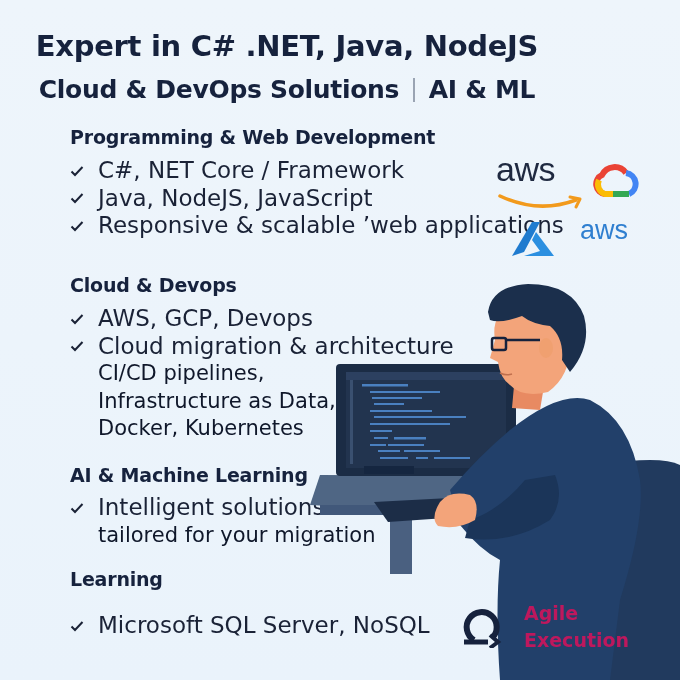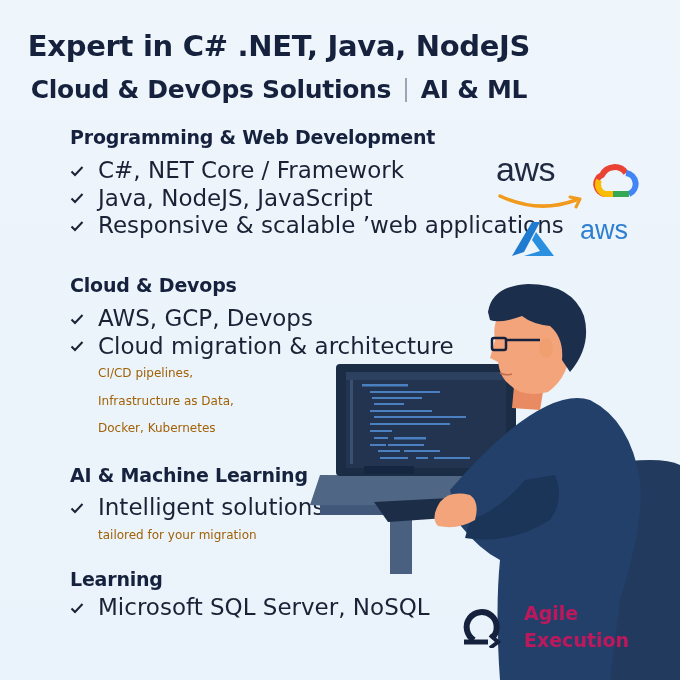--- a/index.html
+++ b/index.html
@@ -2,31 +2,31 @@
 <html><head>
 <meta charset="utf-8">
 <style>
   html, body { margin:0; padding:0; }
   body {
     width:680px; height:680px; overflow:hidden; position:relative;
     background: linear-gradient(180deg, #eef5fb 0%, #eaf3fb 100%);
     font-family: "DejaVu Sans", "Liberation Sans", sans-serif;
     color:#15213b;
   }
-  .header { position:absolute; left:0; top:26px; width:558px; text-align:center; }
+  .header { position:absolute; left:8px; top:26px; width:558px; text-align:center; }
   .title-1 { font-size:29px; font-weight:600; color:#16223d; letter-spacing:-0.3px; line-height:40px; }
   .title-2 { font-size:25px; font-weight:600; color:#16223d; line-height:36px; margin-top:6px; letter-spacing:-0.3px;}
   .title-2 .sep { display:inline-block; width:1.5px; height:24px; background:#9aa4b3; margin:0 14px; vertical-align:-4px; }
 
   .section { position:absolute; left:70px; }
   .section h2 { margin:0; font-size:19px; font-weight:bold; color:#16223d; line-height:26px; letter-spacing:-0.2px; }
   .item { display:flex; align-items:flex-start; font-size:23px; line-height:27.5px; color:#1a2236; }
   .check { width:20px; flex:0 0 20px; margin-right:8px; height:27px; display:flex; align-items:center; }
   .check svg { width:14px; height:12px; }
-  .cont { padding-left:28px; font-size:12px; line-height:27.5px; color:#a16207; }
+  .cont { padding-left:28px; font-size:21px; line-height:27.5px; color:#0f172a; }
 
   .logos { position:absolute; left:490px; top:150px; width:170px; height:120px; }
   .aws-top { position:absolute; left:6px; top:0px; font-size:34px; color:#1f2940; font-family:"Liberation Sans", sans-serif; letter-spacing:-0.5px; }
   .aws-smile { position:absolute; left:8px; top:42px; }
   .gcp { position:absolute; left:103px; top:14px; }
   .azure { position:absolute; left:20px; top:70px; }
   .aws-blue { position:absolute; left:90px; top:65px; font-size:27px; color:#2f7fd0; font-family:"Liberation Sans", sans-serif; }
 
   .illus { position:absolute; left:300px; top:280px; width:380px; height:400px; }
 
@@ -108,21 +108,21 @@
           </svg>
         </span>
       <span>Intelligent solutions</span>
     </div>
     <div class="cont">tailored for your migration</div>
   </div>
 </div>
 
 <div class="section" style="top:566px;">
   <h2>Learning</h2>
-  <div style="margin-top:2px;">
+  <div style="margin-top:20px;">
     <div class="item">
       <span class="check">
           <svg viewBox="0 0 14 12">
             <path d="M1.5 6.5 L5 10 L12.5 2" fill="none" stroke="#1a2236" stroke-width="2"></path>
           </svg>
         </span>
       <span>Microsoft SQL Server, NoSQL</span>
     </div>
   </div>
 </div>

